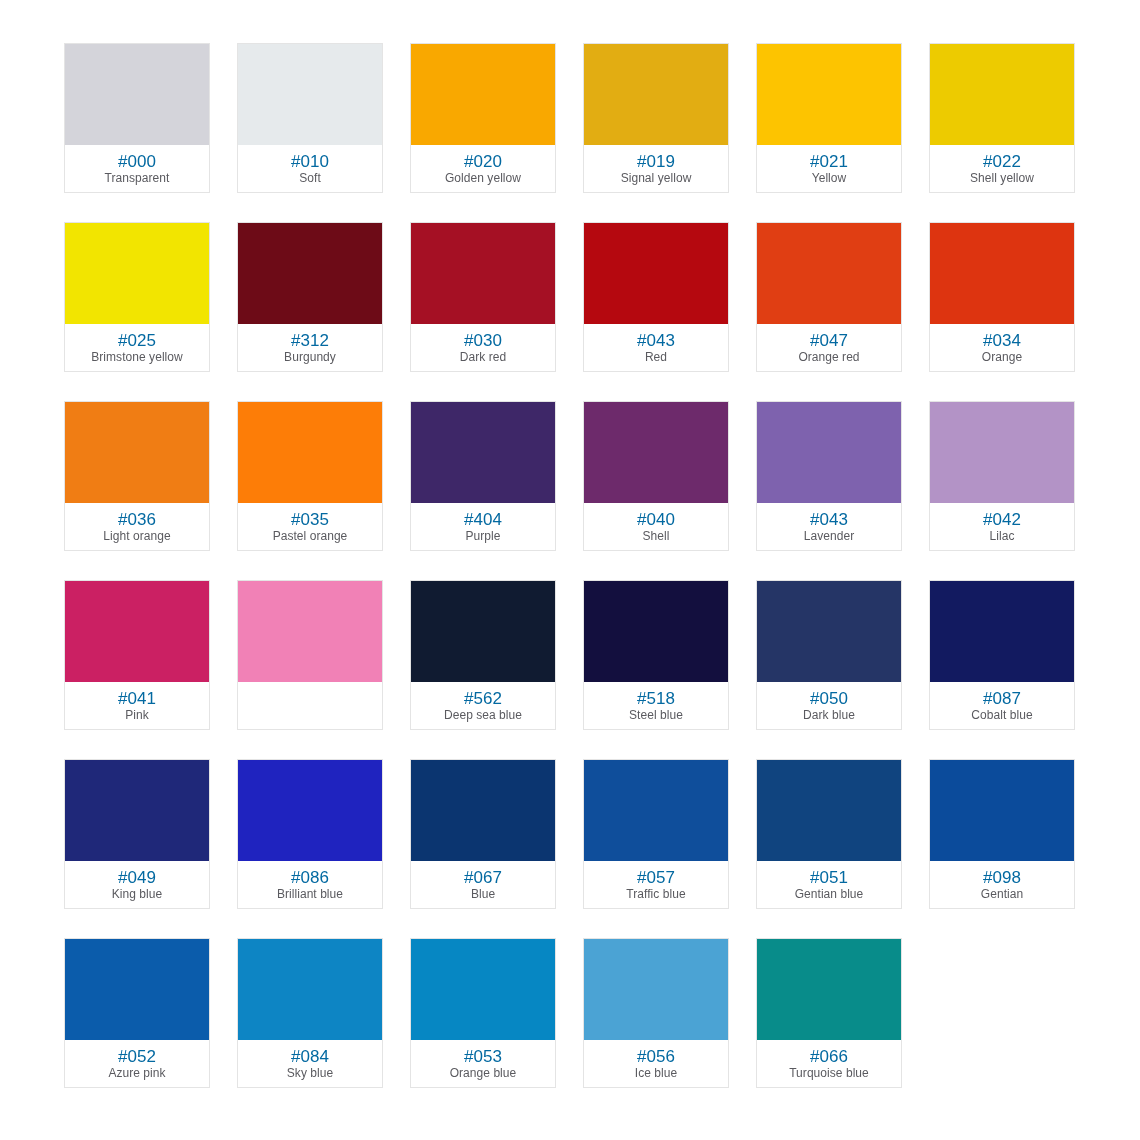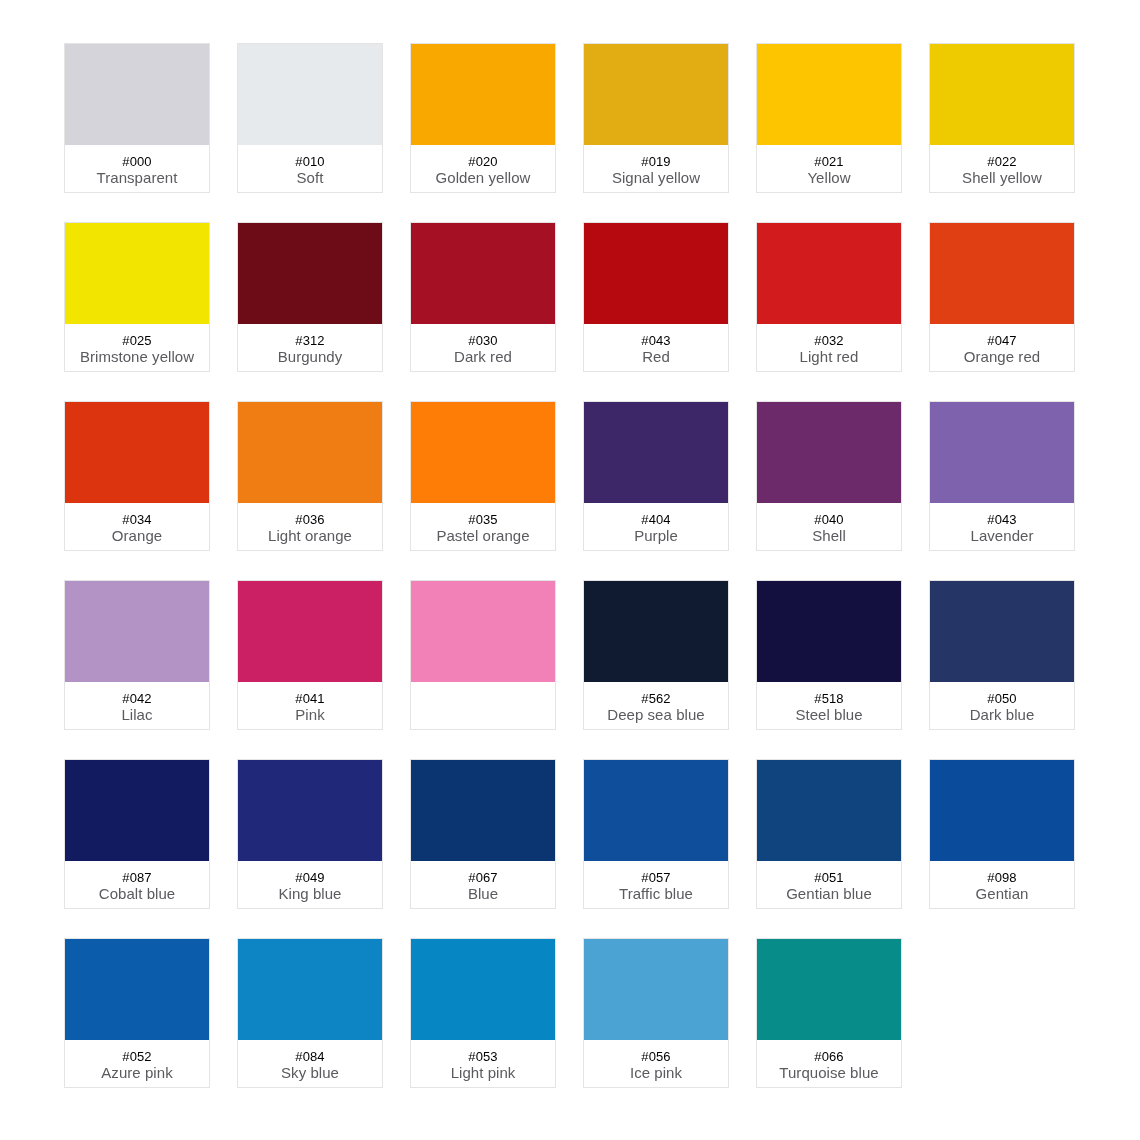--- a/index.html
+++ b/index.html
@@ -48,29 +48,29 @@
     flex: 1 1 auto;
     background: #ffffff;
     display: flex;
     flex-direction: column;
     align-items: center;
     justify-content: flex-start;
     padding-top: 8px;
   }
 
   .swatch-code {
-    font-size: 13px;
+    font-size: 17px;
     line-height: 17px;
-    color: #000000;
+    color: #0369a1;
     letter-spacing: 0.1px;
     white-space: nowrap;
   }
 
   .swatch-name {
-    font-size: 15px;
+    font-size: 12px;
     line-height: 16px;
     color: #5a5a5f;
     letter-spacing: 0.05px;
     white-space: nowrap;
   }
 </style>
 </head>
 <body>
 
 <div id="color-grid">
@@ -138,27 +138,20 @@
       </div>
     </div>
     <div class="swatch-card">
       <div class="swatch-chip" style="background: rgb(181, 8, 15);"></div>
       <div class="swatch-info">
         <div class="swatch-code">#043</div>
         <div class="swatch-name">Red</div>
       </div>
     </div>
     <div class="swatch-card">
-      <div class="swatch-chip" style="background: rgb(210, 27, 28);"></div>
-      <div class="swatch-info">
-        <div class="swatch-code">#032</div>
-        <div class="swatch-name">Light red</div>
-      </div>
-    </div>
-    <div class="swatch-card">
       <div class="swatch-chip" style="background: rgb(224, 62, 19);"></div>
       <div class="swatch-info">
         <div class="swatch-code">#047</div>
         <div class="swatch-name">Orange red</div>
       </div>
     </div>
     <div class="swatch-card">
       <div class="swatch-chip" style="background: rgb(221, 52, 16);"></div>
       <div class="swatch-info">
         <div class="swatch-code">#034</div>
@@ -246,20 +239,27 @@
       </div>
     </div>
     <div class="swatch-card">
       <div class="swatch-chip" style="background: rgb(31, 40, 121);"></div>
       <div class="swatch-info">
         <div class="swatch-code">#049</div>
         <div class="swatch-name">King blue</div>
       </div>
     </div>
     <div class="swatch-card">
+      <div class="swatch-chip" style="background: rgb(31, 35, 191);"></div>
+      <div class="swatch-info">
+        <div class="swatch-code">#086</div>
+        <div class="swatch-name">Brilliant blue</div>
+      </div>
+    </div>
+    <div class="swatch-card">
       <div class="swatch-chip" style="background: rgb(11, 53, 112);"></div>
       <div class="swatch-info">
         <div class="swatch-code">#067</div>
         <div class="swatch-name">Blue</div>
       </div>
     </div>
     <div class="swatch-card">
       <div class="swatch-chip" style="background: rgb(15, 78, 155);"></div>
       <div class="swatch-info">
         <div class="swatch-code">#057</div>
@@ -291,28 +291,28 @@
       <div class="swatch-chip" style="background: rgb(13, 133, 196);"></div>
       <div class="swatch-info">
         <div class="swatch-code">#084</div>
         <div class="swatch-name">Sky blue</div>
       </div>
     </div>
     <div class="swatch-card">
       <div class="swatch-chip" style="background: rgb(6, 135, 195);"></div>
       <div class="swatch-info">
         <div class="swatch-code">#053</div>
-        <div class="swatch-name">Light pink</div>
+        <div class="swatch-name">Orange blue</div>
       </div>
     </div>
     <div class="swatch-card">
       <div class="swatch-chip" style="background: rgb(75, 163, 212);"></div>
       <div class="swatch-info">
         <div class="swatch-code">#056</div>
-        <div class="swatch-name">Ice pink</div>
+        <div class="swatch-name">Ice blue</div>
       </div>
     </div>
     <div class="swatch-card">
       <div class="swatch-chip" style="background: rgb(8, 140, 138);"></div>
       <div class="swatch-info">
         <div class="swatch-code">#066</div>
         <div class="swatch-name">Turquoise blue</div>
       </div>
     </div>
   </div>

